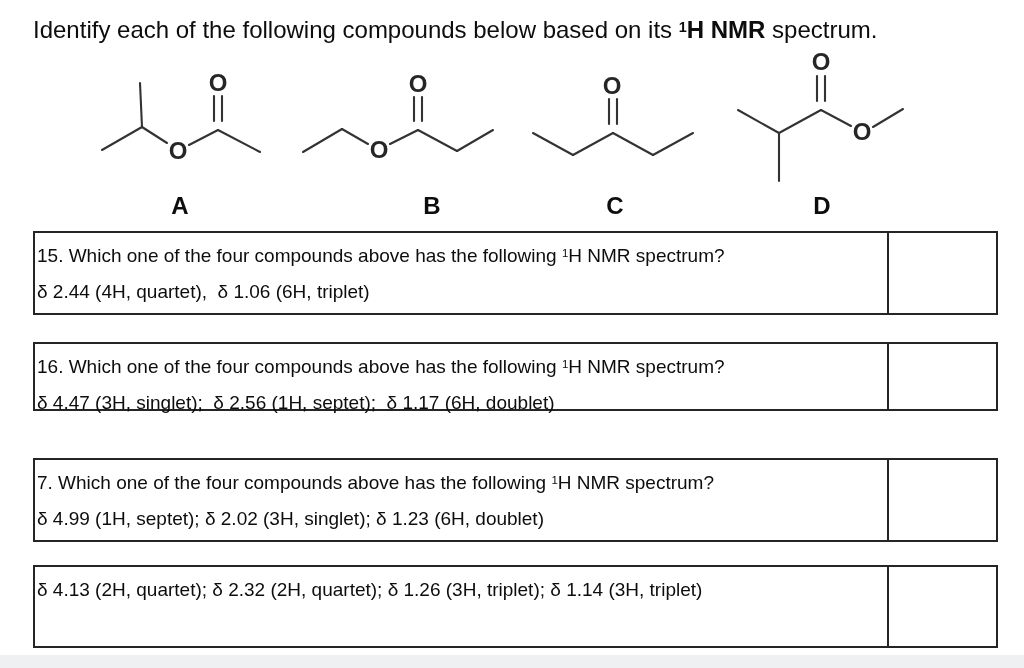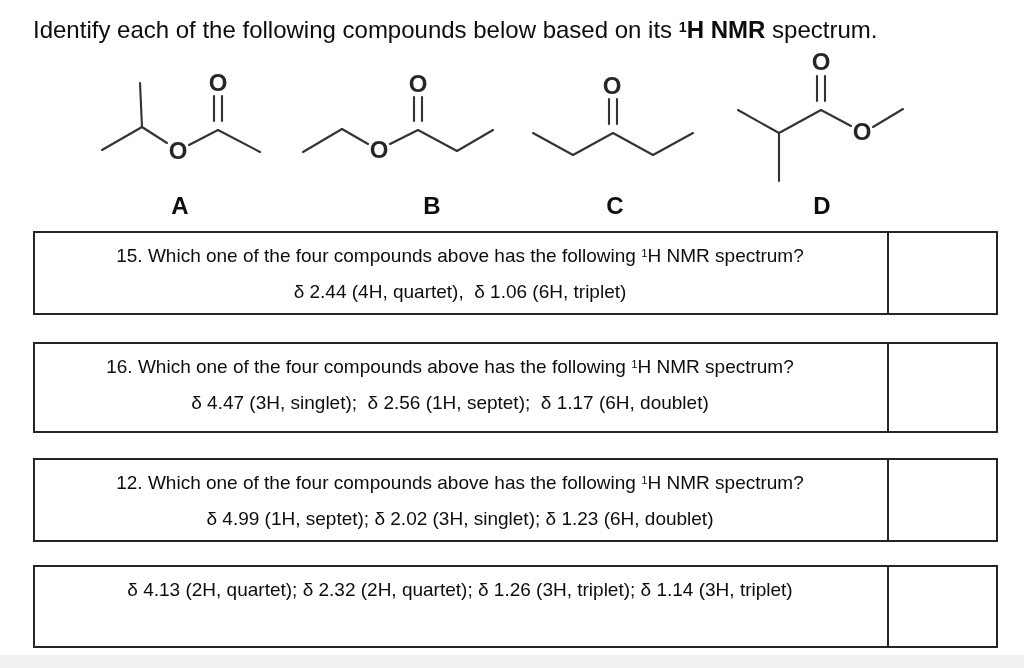--- a/index.html
+++ b/index.html
@@ -7,21 +7,21 @@
         font-family:"Liberation Sans",sans-serif;color:#111;}
   .title{position:absolute;left:33px;top:16px;font-size:24px;line-height:28px;color:#0d0d0d;}
   .title b{font-weight:bold;}
   .sup{font-size:0.6em;position:relative;top:-0.45em;}
   .struct{position:absolute;}
   .struct svg line{stroke:#333;stroke-width:2.1;stroke-linecap:round;}
   .struct svg text{font-family:"Liberation Sans",sans-serif;font-size:24px;font-weight:600;fill:#262626;}
   .clabel{position:absolute;transform:translateX(-50%);font-size:24px;font-weight:bold;color:#0d0d0d;}
   .qbox{position:absolute;left:33px;width:965px;border:2px solid #252525;background:#fff;
         box-sizing:border-box;display:flex;}
-  .qtext{flex:1;padding:6px 4px 0 2px;font-size:19px;color:#0d0d0d;text-align:center;}
+  .qtext{flex:1;padding:6px 4px 0 2px;font-size:19px;color:#0d0d0d;}
   .qline{line-height:33px;white-space:pre-wrap;}
   .qanswer{width:107px;border-left:2px solid #252525;background:#fff;}
   .bottomstrip{position:absolute;left:0;top:655px;width:1024px;height:13px;background:#eef0f1;}
 </style>
 </head>
 <body>
 
 <div id="page">
 
   <div class="title">
@@ -95,31 +95,31 @@
   <div class="clabel" style="left:822px;top:192px;">D</div>
 
   <div class="qbox" style="top:231px;height:84px;">
     <div class="qtext">
       <div class="qline"><span>15. Which one of the four compounds above has the following </span><span class="sup">1</span><span>H NMR spectrum?</span></div>
       <div class="qline">δ 2.44 (4H, quartet),  δ 1.06 (6H, triplet)</div>
     </div>
     <div class="qanswer"></div>
   </div>
 
-  <div class="qbox" style="top:342px;height:91px;gap:20px;">
+  <div class="qbox" style="top:342px;height:69px;gap:20px;">
     <div class="qtext">
       <div class="qline"><span>16. Which one of the four compounds above has the following </span><span class="sup">1</span><span>H NMR spectrum?</span></div>
       <div class="qline">δ 4.47 (3H, singlet);  δ 2.56 (1H, septet);  δ 1.17 (6H, doublet)</div>
     </div>
     <div class="qanswer"></div>
   </div>
 
   <div class="qbox" style="top:458px;height:84px;">
     <div class="qtext">
-      <div class="qline"><span>12. Which one of the four compounds above has the following </span><span class="sup">1</span><span>H NMR spectrum?</span></div>
+      <div class="qline"><span>7. Which one of the four compounds above has the following </span><span class="sup">1</span><span>H NMR spectrum?</span></div>
       <div class="qline">δ 4.99 (1H, septet); δ 2.02 (3H, singlet); δ 1.23 (6H, doublet)</div>
     </div>
     <div class="qanswer"></div>
   </div>
 
   <div class="qbox" style="top:565px;height:83px;">
     <div class="qtext">
       <div class="qline">δ 4.13 (2H, quartet); δ 2.32 (2H, quartet); δ 1.26 (3H, triplet); δ 1.14 (3H, triplet)</div>
     </div>
     <div class="qanswer"></div>

